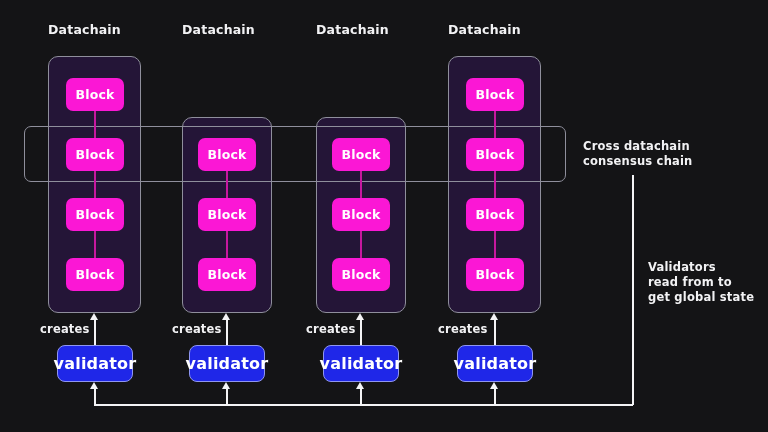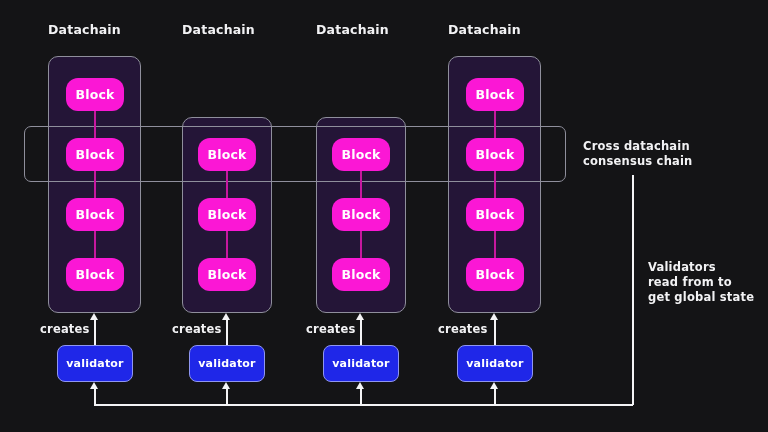--- a/index.html
+++ b/index.html
@@ -25,21 +25,21 @@
     border-radius: 10px;
   }
 
   
   .block {
     position: absolute;
     box-sizing: border-box;
     width: 58px;
     height: 33px;
     background: #FB17D5;
-    border-radius: 12px;
+    border-radius: 7px;
     color: #ffffff;
     font-size: 12.5px;
     font-weight: 700;
     letter-spacing: 0.2px;
     display: flex;
     align-items: center;
     justify-content: center;
     z-index: 5;
   }
 
@@ -94,21 +94,21 @@
   
   .validator {
     position: absolute;
     box-sizing: border-box;
     width: 76px;
     height: 37px;
     background: #1F27E8;
     border: 1px solid #8f96f0;
     border-radius: 8px;
     color: #ffffff;
-    font-size: 11px;
+    font-size: 16px;
     font-weight: 700;
     letter-spacing: 0.2px;
     display: flex;
     align-items: center;
     justify-content: center;
     z-index: 6;
   }
 
   .creates-label {
     position: absolute;

